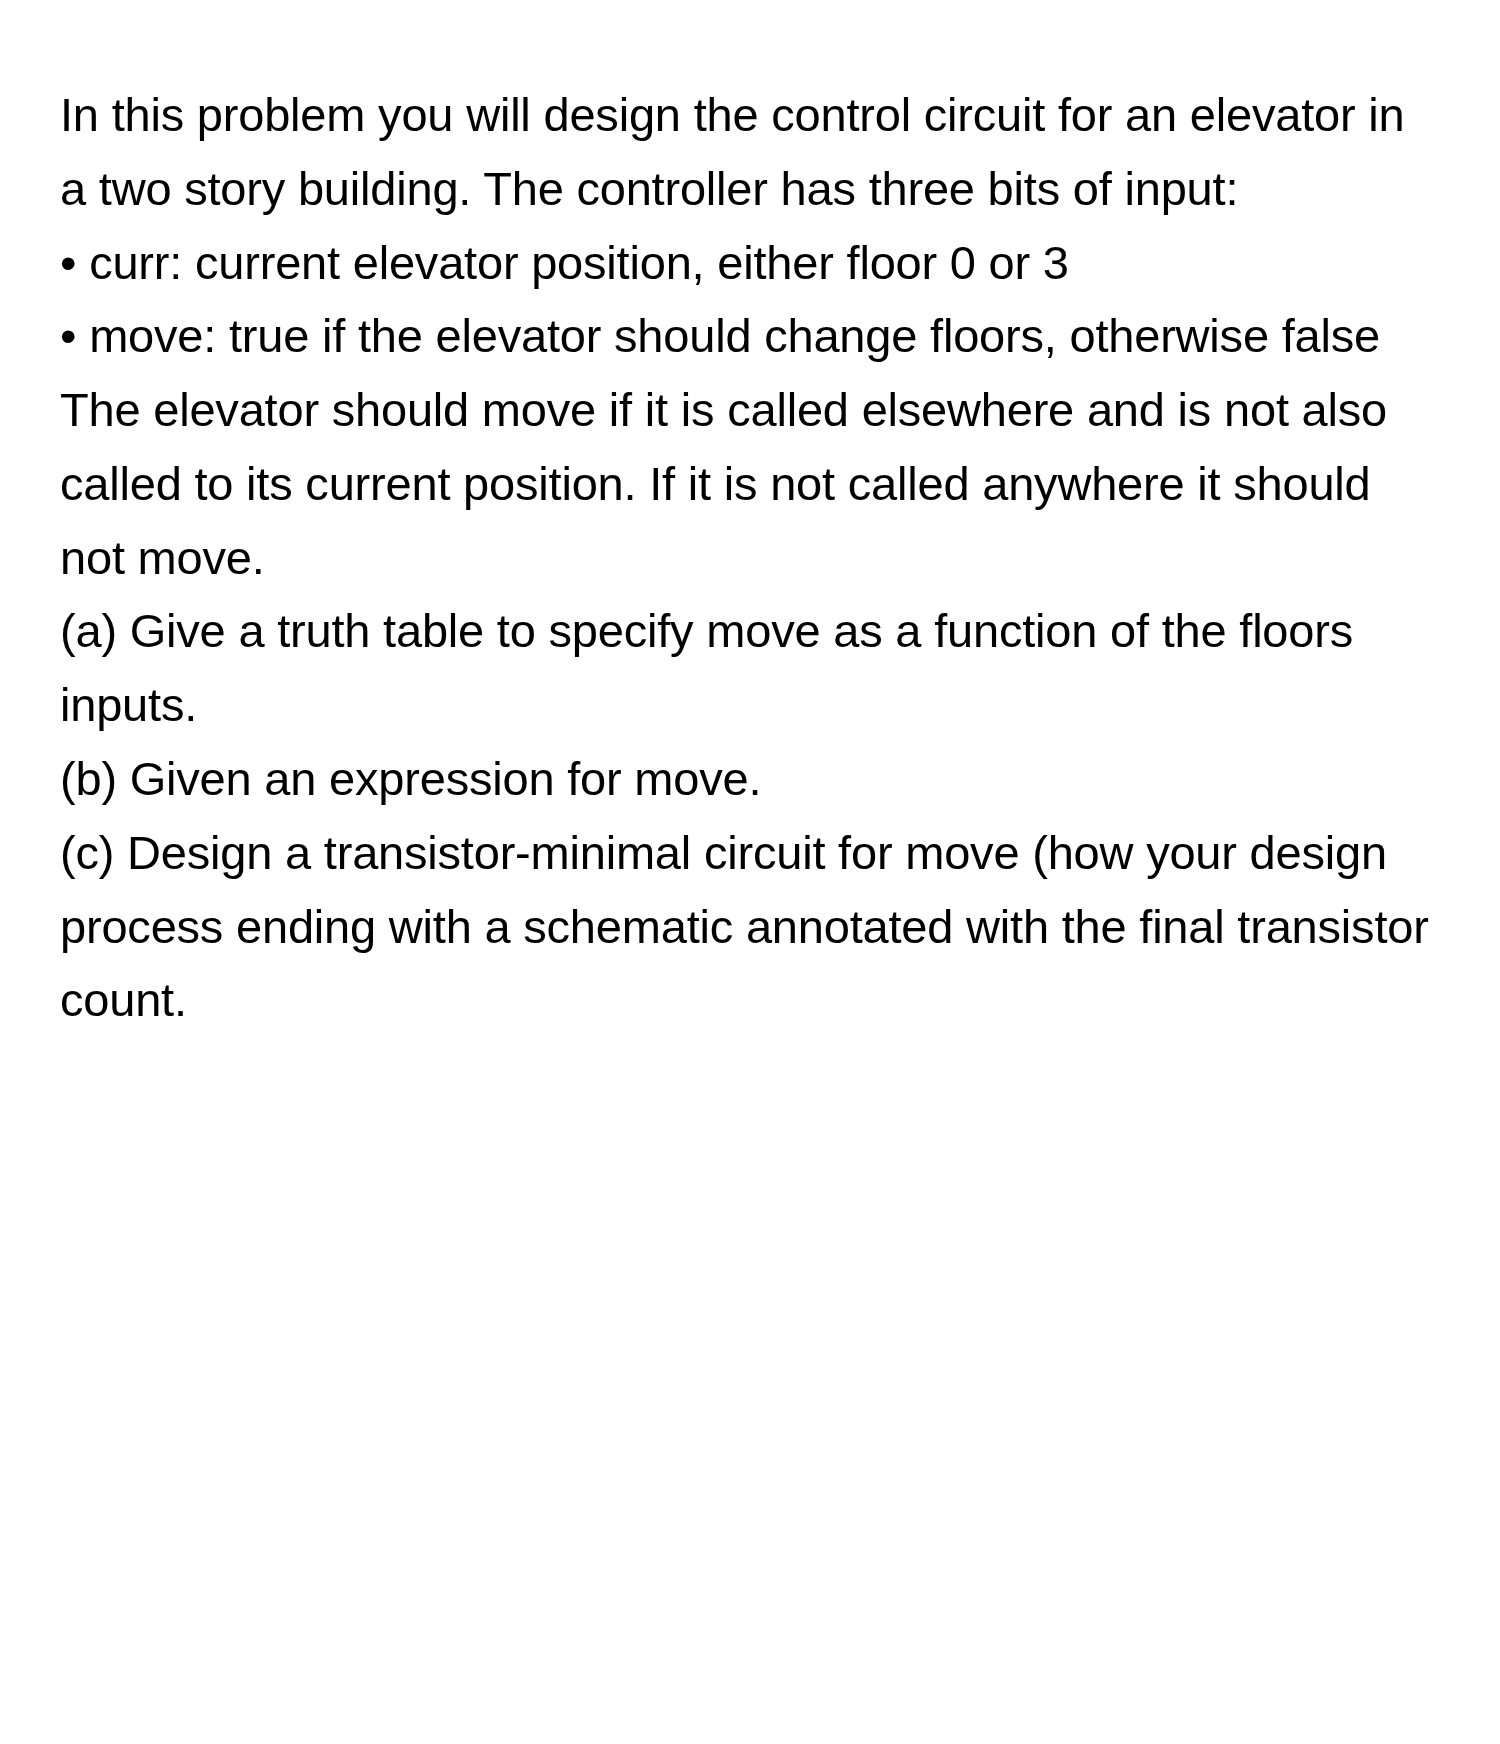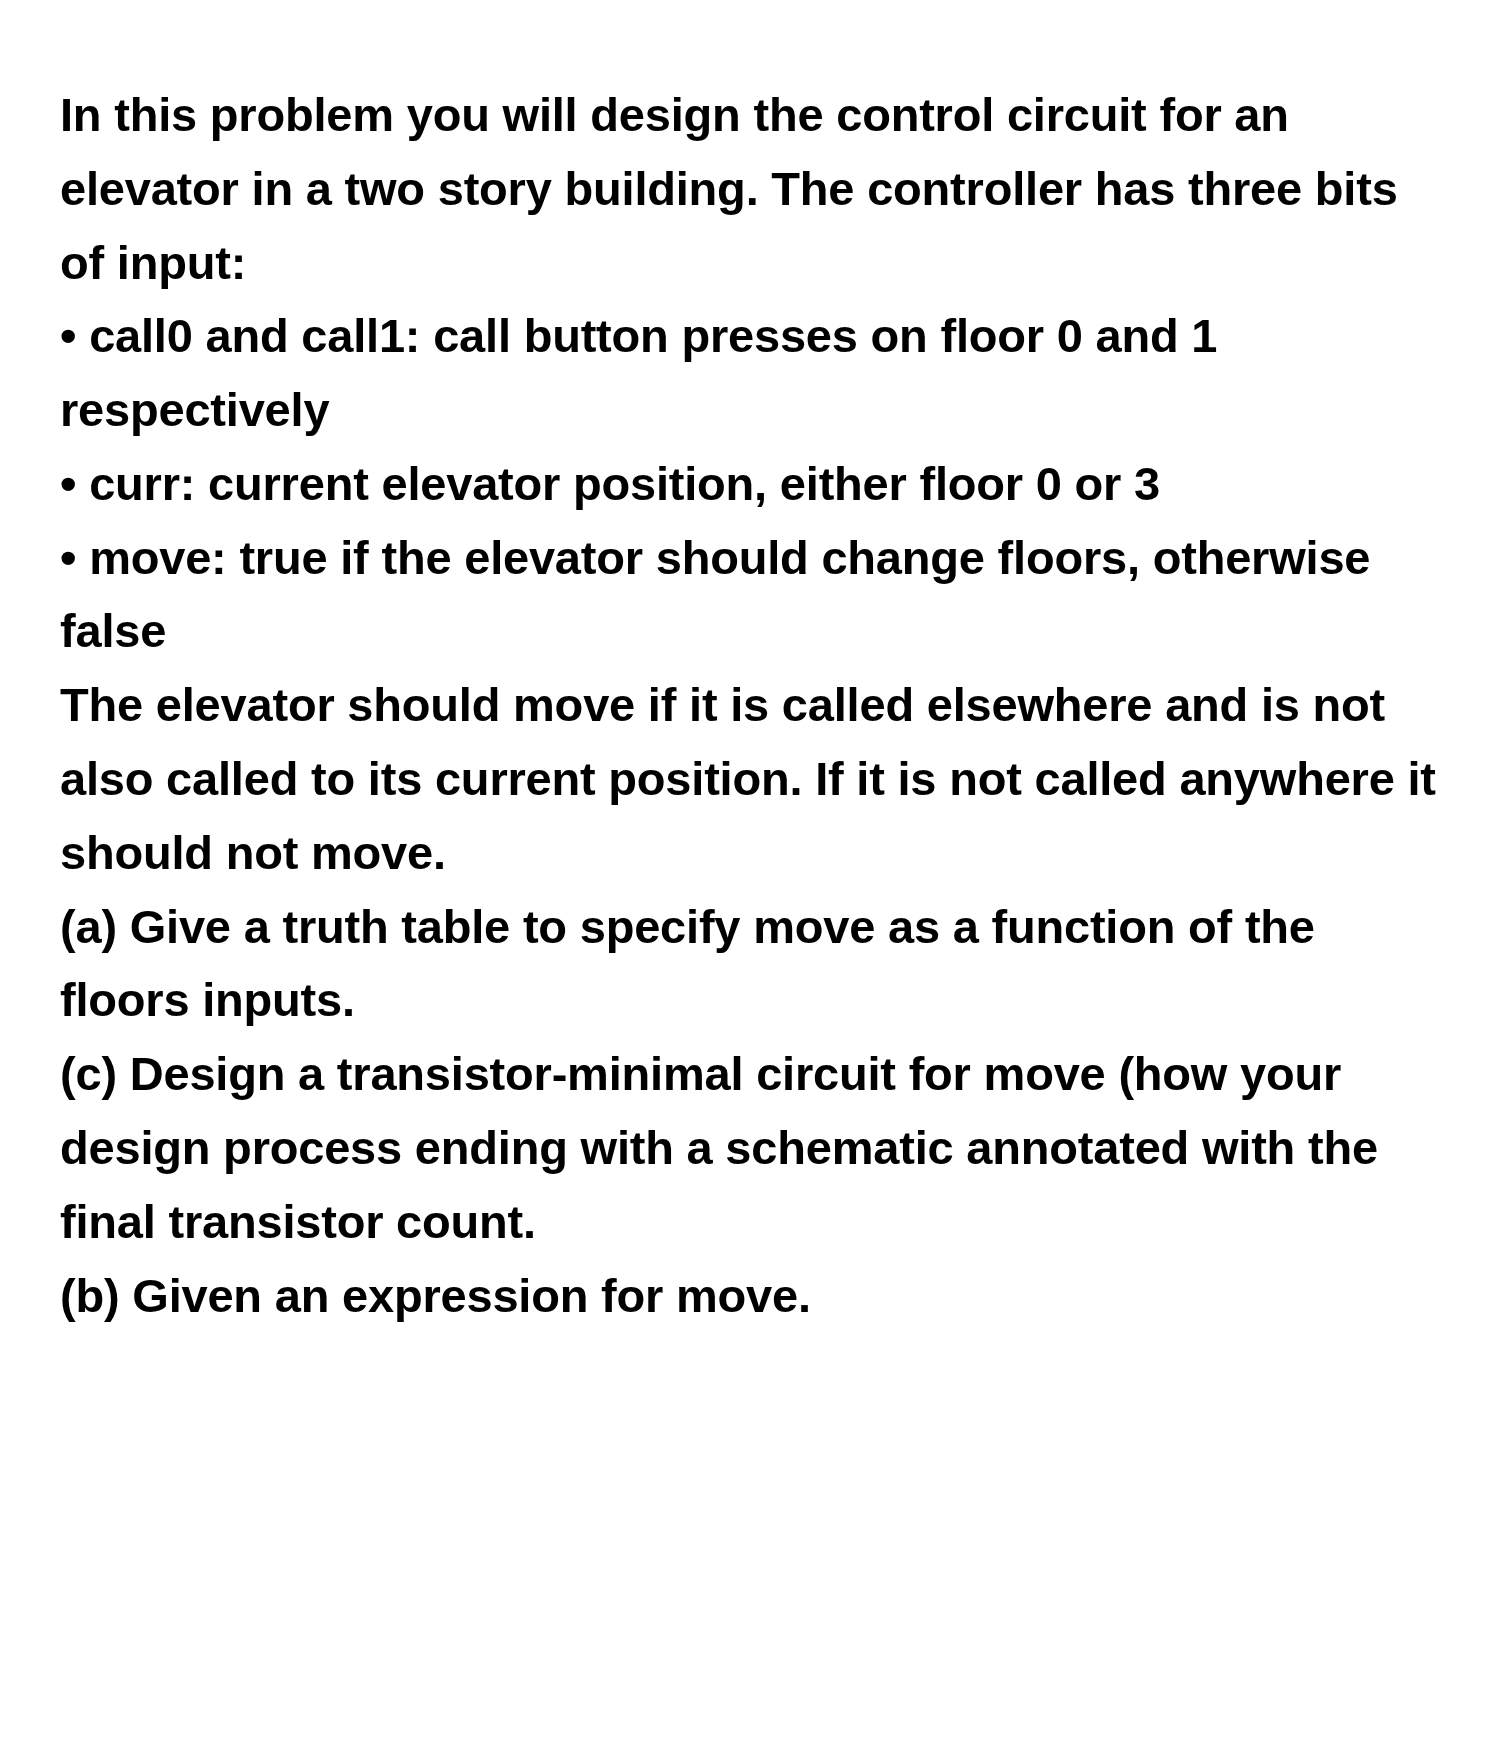--- a/index.html
+++ b/index.html
@@ -1,19 +1,18 @@
 <!DOCTYPE html>
 <html><head>
   <meta charset="utf-8">
   <style>
     * {
       margin: 0;
       padding: 0;
       box-sizing: border-box;
-      font-weight: bold;
     }
     body {
       width: 1500px;
       height: 1744px;
       background: #ffffff;
       font-family: -apple-system, BlinkMacSystemFont, "Segoe UI", Helvetica, Arial, sans-serif;
       padding: 78px 60px 60px 60px;
       color: #000000;
     }
     .content {
@@ -29,20 +28,19 @@
     }
     .bullet-line::before {
       content: "• ";
     }
   </style>
 </head>
 <body>
 
 <div class="content">
   <p class="paragraph">In this problem you will design the control circuit for an elevator in a two story building. The controller has three bits of input:</p>
-  <p class="bullet-line">call0 and call1: call button presses on floor 0 and 1 respectively</p>
   <p class="bullet-line">curr: current elevator position, either floor 0 or 3</p>
   <p class="bullet-line">move: true if the elevator should change floors, otherwise false</p>
   <p class="paragraph">The elevator should move if it is called elsewhere and is not also called to its current position. If it is not called anywhere it should not move.</p>
   <p class="paragraph">(a) Give a truth table to specify move as a function of the floors inputs.</p>
+  <p class="paragraph">(b) Given an expression for move.</p>
   <p class="paragraph">(c) Design a transistor-minimal circuit for move (how your design process ending with a schematic annotated with the final transistor count.</p>
-  <p class="paragraph">(b) Given an expression for move.</p>
 </div>
 
 </body></html>

